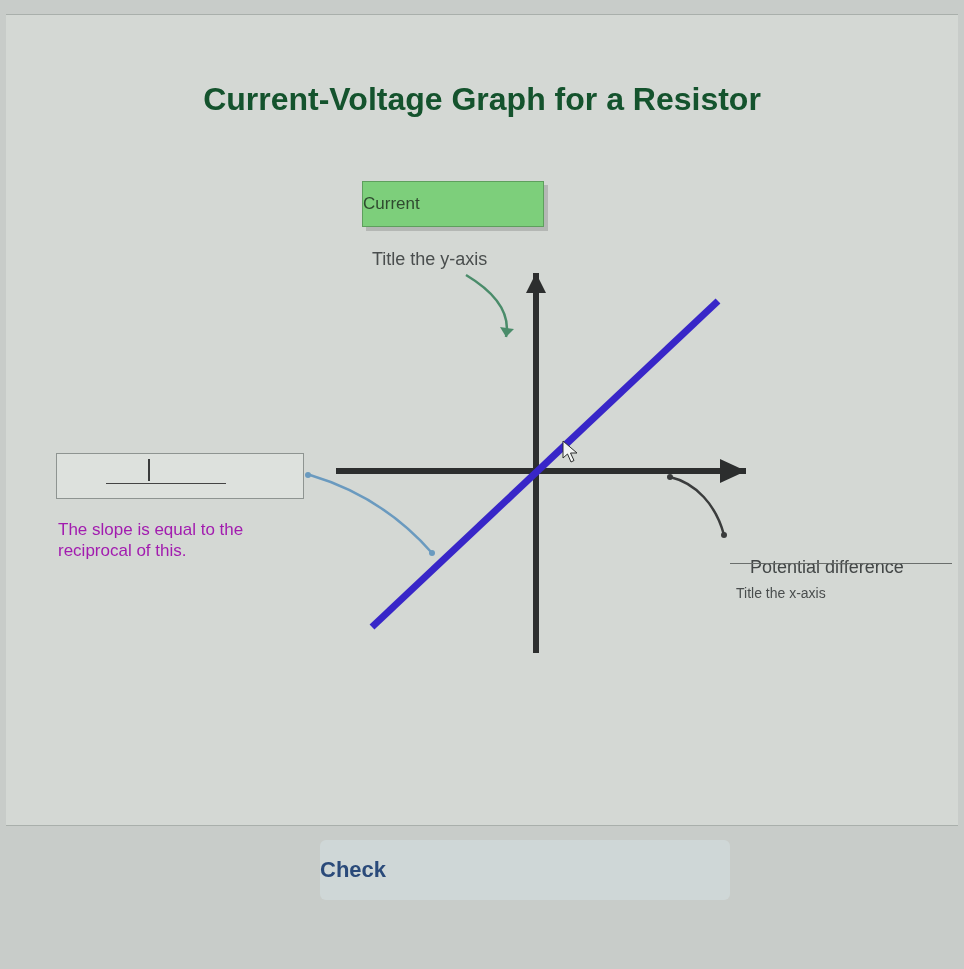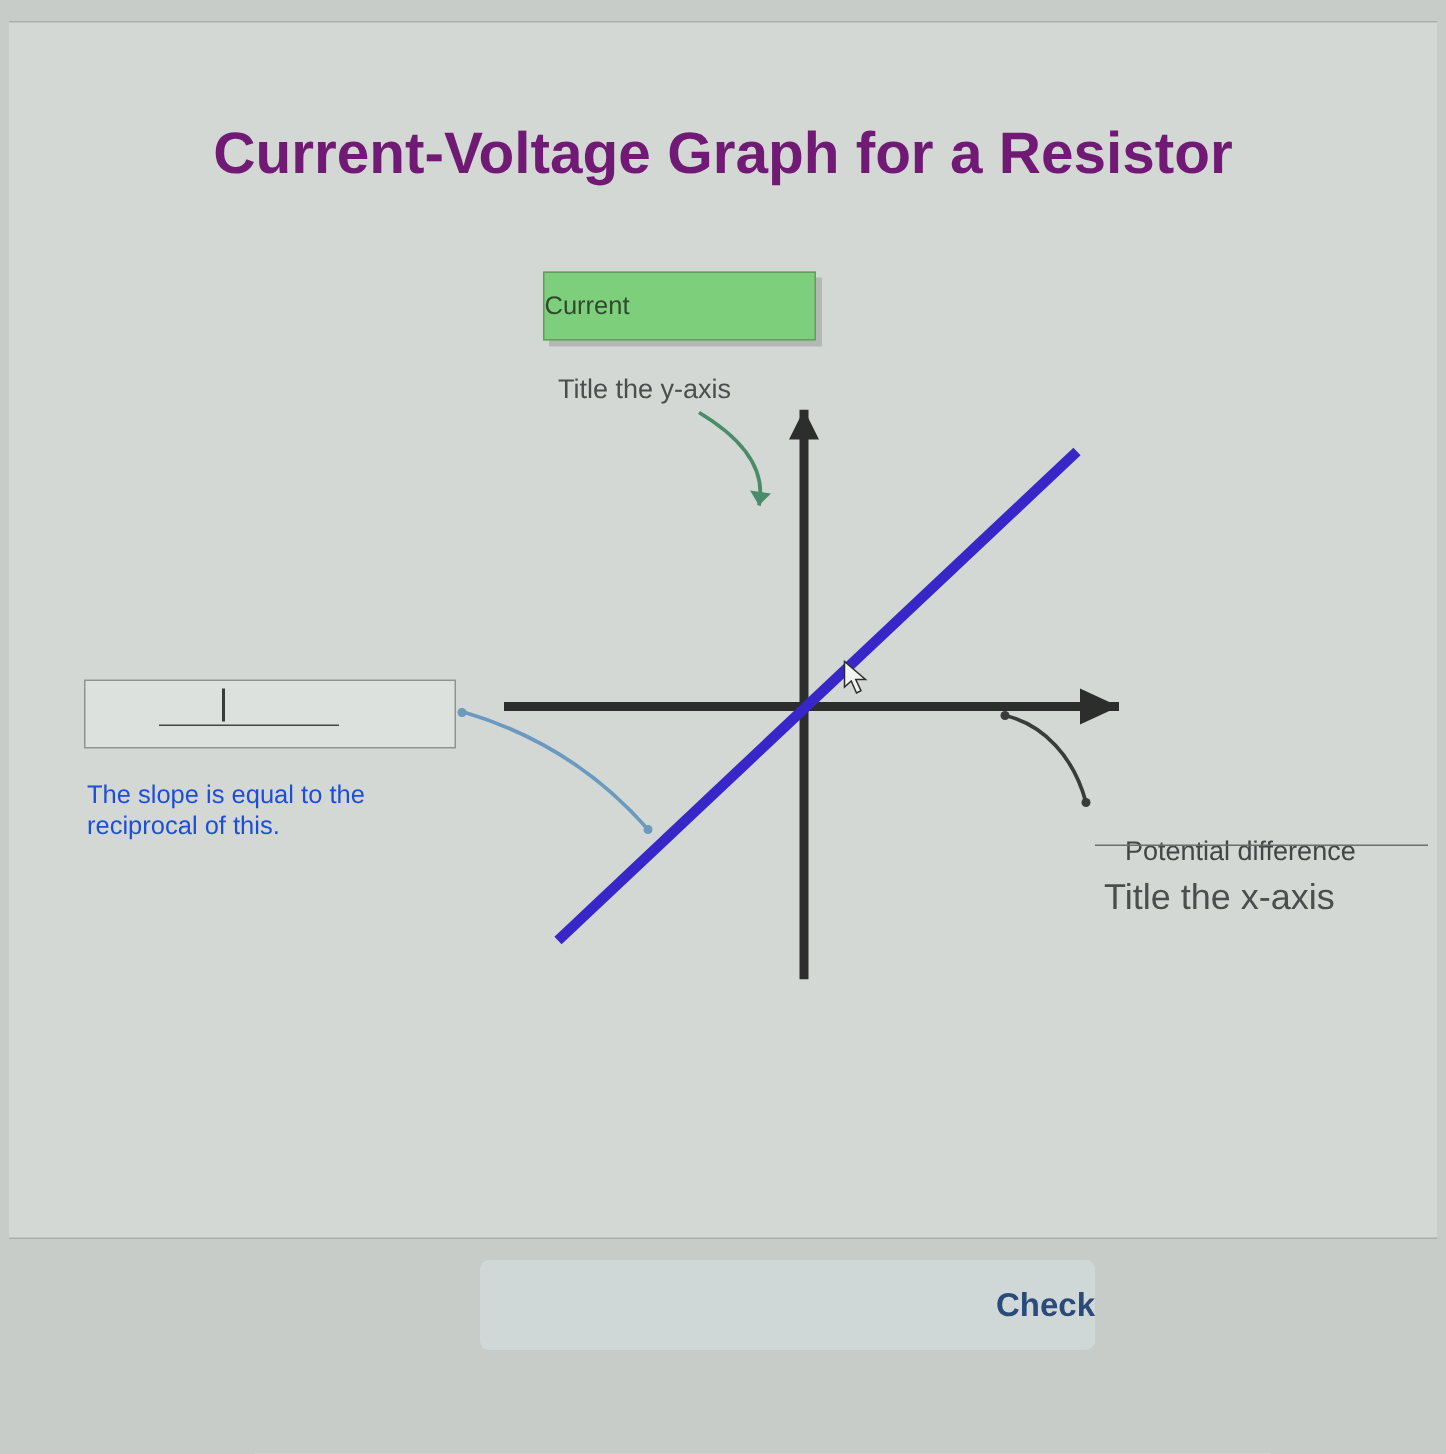--- a/index.html
+++ b/index.html
@@ -20,23 +20,23 @@
     background: #d4d8d4;
     border-top: 1px solid #a9afab;
     border-bottom: 1px solid #a9afab;
   }
   .title {
     position: absolute;
     top: 66px;
     left: 0;
     width: 100%;
     text-align: center;
-    font-size: 39px;
+    font-size: 32px;
     font-weight: 600;
-    color: #701a75;
+    color: #14532d;
   }
   .y-chip {
     position: absolute;
     left: 356px;
     top: 166px;
     width: 182px;
     height: 46px;
     background: #7dcf7b;
     border: 1px solid #5e9f5d;
     box-shadow: 4px 4px 0 rgba(0,0,0,.15);
@@ -84,21 +84,21 @@
     width: 120px;
     height: 1px;
     background: #444;
   }
   .slope-caption {
     position: absolute;
     left: 52px;
     top: 504px;
     width: 230px;
     font-size: 17px;
-    color: #1d4ed8;
+    color: #a21caf;
     line-height: 1.25;
   }
   .x-answer {
     position: absolute;
     left: 744px;
     top: 518px;
     font-size: 18px;
     color: #424646;
     margin-top: 24px;
   }
@@ -107,34 +107,34 @@
     left: 724px;
     top: 548px;
     width: 222px;
     height: 1px;
     background: #6a6e6c;
   }
   .x-title-caption {
     position: absolute;
     left: 730px;
     top: 570px;
-    font-size: 24px;
+    font-size: 14px;
     color: #4a4e4e;
   }
   .check-btn {
     position: absolute;
     left: 320px;
     top: 840px;
     width: 410px;
     height: 60px;
     background: #cfd7d7;
     border-radius: 6px;
     display: flex;
     align-items: center;
-    justify-content: flex-end;
+    justify-content: flex-start;
     font-size: 22px;
     font-weight: 600;
     color: #2a4a7a;
     cursor: pointer;
   }
   .cursor-overlay {
     position: absolute;
     left: 562px;
     top: 440px;
     width: 18px;

